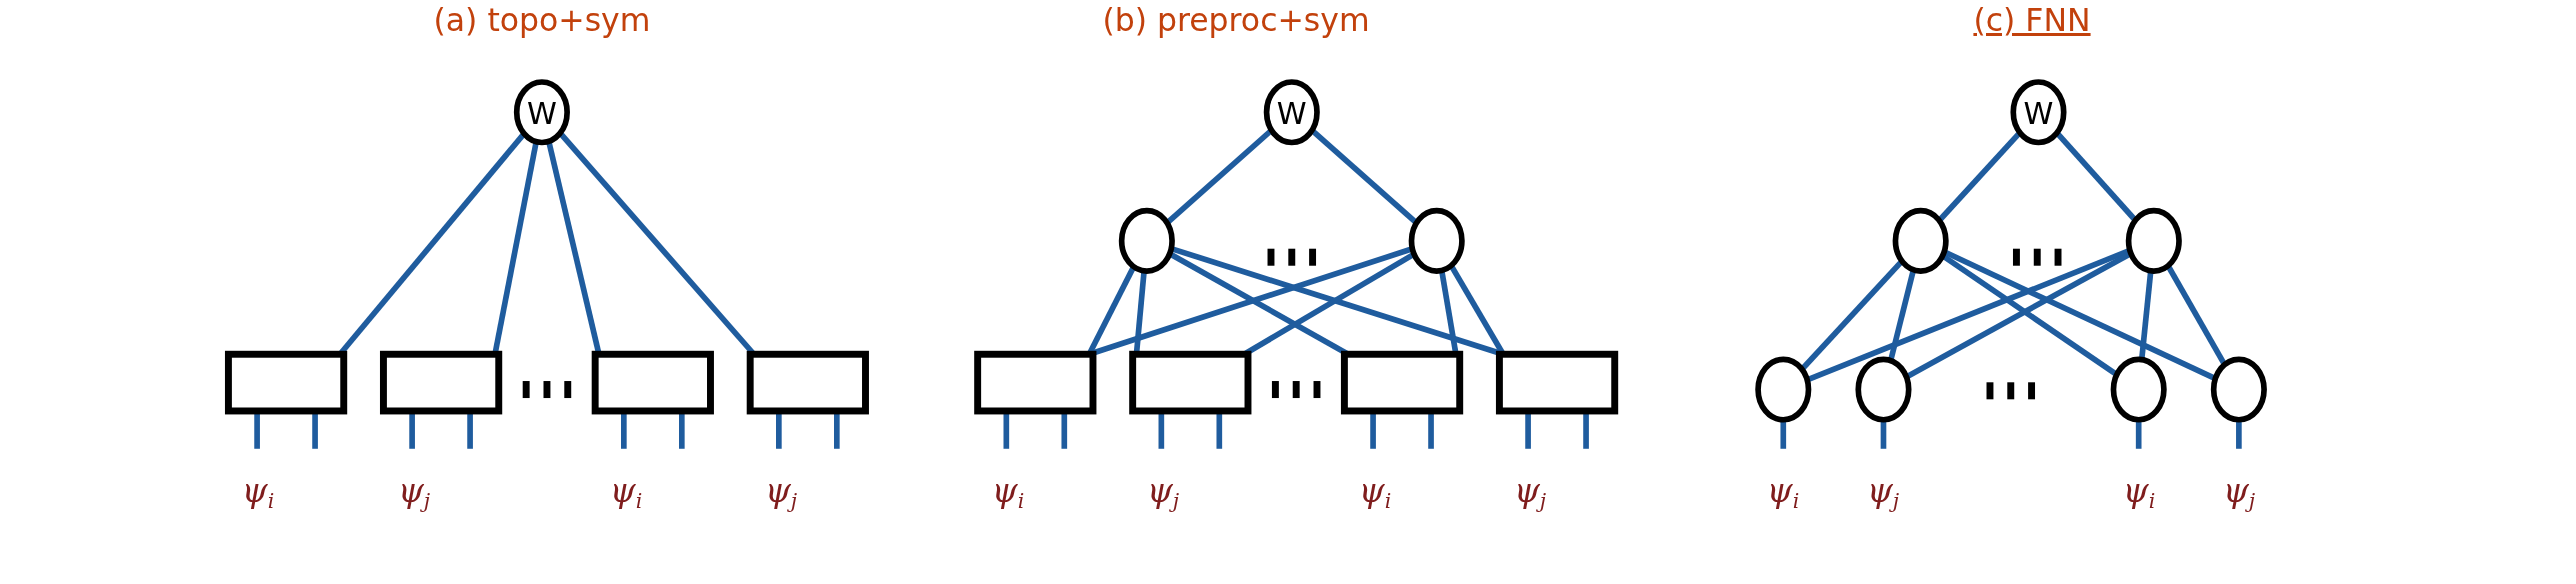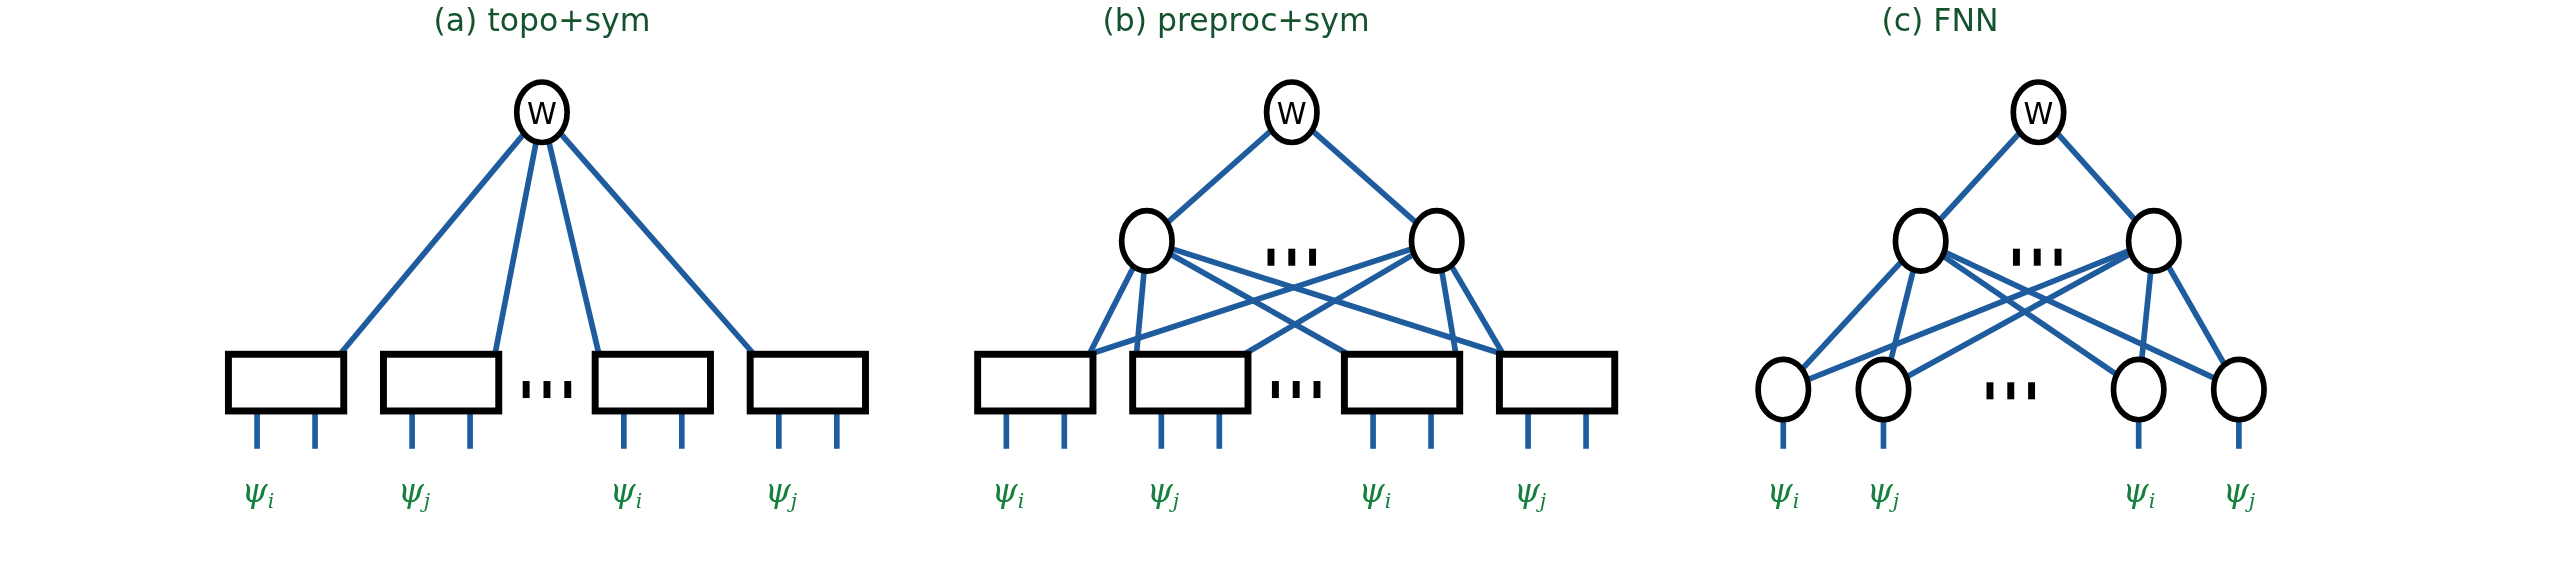--- a/index.html
+++ b/index.html
@@ -16,31 +16,31 @@
   #figure {
     position: relative;
     width: 2576px;
     height: 585px;
     background: #ffffff;
   }
   .panel-title {
     position: absolute;
     font-family: "DejaVu Sans", sans-serif;
     font-size: 31.5px;
-    color: #14532d;
+    color: #c2410c;
     white-space: nowrap;
     text-align: center;
     line-height: 1;
   }
   .psi-label {
     position: absolute;
     font-family: "DejaVu Serif", serif;
     font-style: italic;
     font-size: 33px;
-    color: #15803d;
+    color: #7f1d1d;
     white-space: nowrap;
     text-align: center;
     line-height: 1;
   }
   .psi-label sub {
     font-size: 0.62em;
     font-style: italic;
     vertical-align: -0.28em;
   }
   svg.diagram {
@@ -183,20 +183,20 @@
       <div class="panel-title" style="left: 290px; top: 5px; width: 504px;">(a) topo+sym</div>
       <div class="psi-label" style="left: 195px; top: 474px; width: 126px;"><span>ψ</span><sub>i</sub></div>
       <div class="psi-label" style="left: 351px; top: 474px; width: 126px;"><span>ψ</span><sub>j</sub></div>
       <div class="psi-label" style="left: 563px; top: 474px; width: 126px;"><span>ψ</span><sub>i</sub></div>
       <div class="psi-label" style="left: 718px; top: 474px; width: 126px;"><span>ψ</span><sub>j</sub></div>
       <div class="panel-title" style="left: 984px; top: 5px; width: 504px;">(b) preproc+sym</div>
       <div class="psi-label" style="left: 945px; top: 474px; width: 126px;"><span>ψ</span><sub>i</sub></div>
       <div class="psi-label" style="left: 1100px; top: 474px; width: 126px;"><span>ψ</span><sub>j</sub></div>
       <div class="psi-label" style="left: 1312px; top: 474px; width: 126px;"><span>ψ</span><sub>i</sub></div>
       <div class="psi-label" style="left: 1467px; top: 474px; width: 126px;"><span>ψ</span><sub>j</sub></div>
-      <div class="panel-title" style="left: 1688px; top: 5px; width: 504px;">(c) FNN</div>
+      <div class="panel-title" style="left: 1780px; top: 5px; width: 504px; text-decoration: underline;">(c) FNN</div>
       <div class="psi-label" style="left: 1720px; top: 474px; width: 126px;"><span>ψ</span><sub>i</sub></div>
       <div class="psi-label" style="left: 1820px; top: 474px; width: 126px;"><span>ψ</span><sub>j</sub></div>
       <div class="psi-label" style="left: 2076px; top: 474px; width: 126px;"><span>ψ</span><sub>i</sub></div>
       <div class="psi-label" style="left: 2176px; top: 474px; width: 126px;"><span>ψ</span><sub>j</sub></div>
     </div>
 </div>
 
 
 </body></html>

